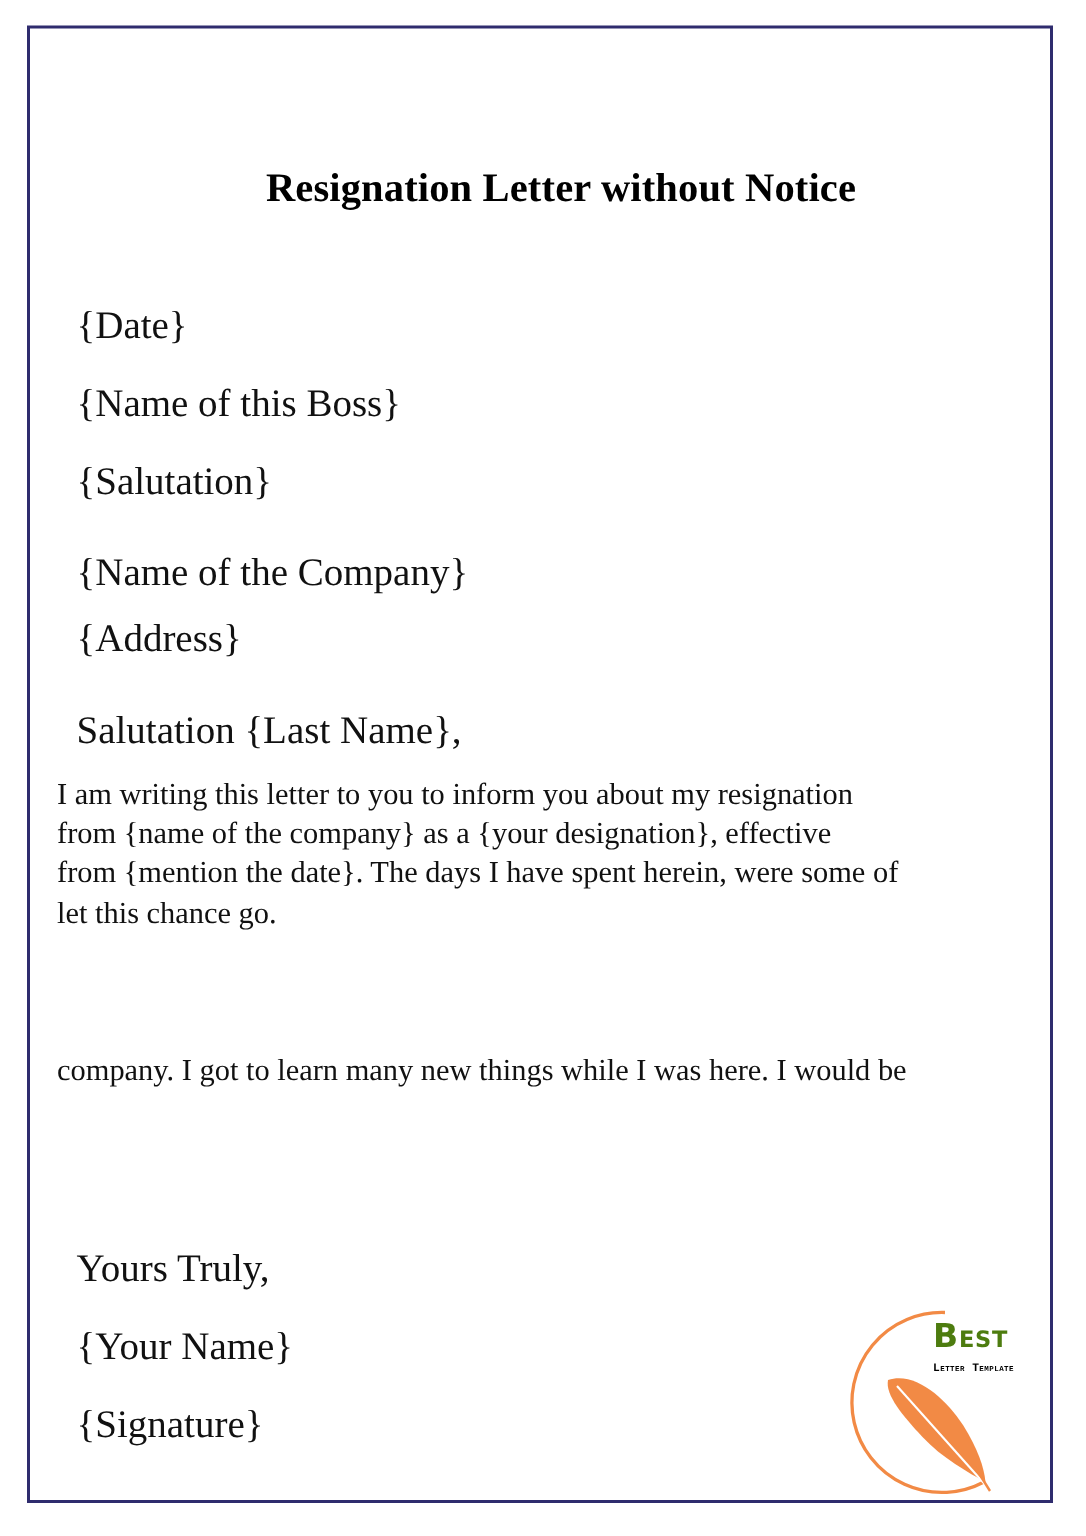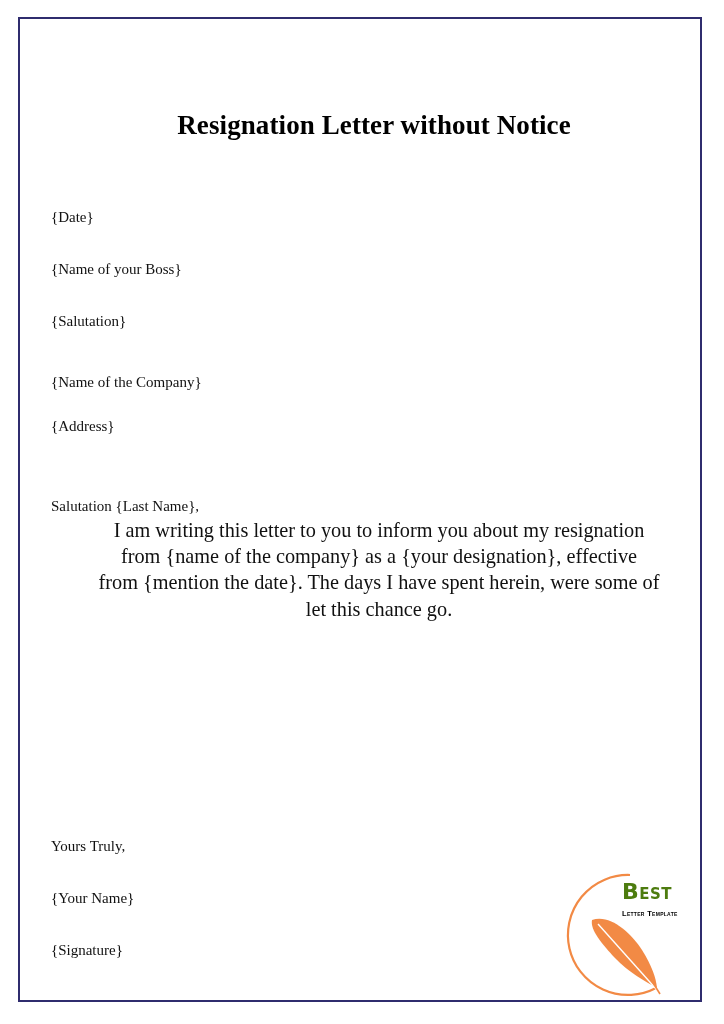--- a/index.html
+++ b/index.html
@@ -8,60 +8,61 @@
     position: absolute; left: 18px; top: 17px; width: 684px; height: 985px;
     border: 2.5px solid #2f2c6e; box-sizing: border-box; background: #fff;
   }
   .title {
     position: absolute; left: 12px; width: 724px; top: 110px; text-align: center;
     font-family: "Liberation Serif", serif; font-weight: bold; font-size: 27px;
     color: #000; letter-spacing: 0.1px;
   }
   .line {
     position: absolute; left: 51px;
-    font-family: "Liberation Serif", serif; font-size: 15px; color: #111;
+    font-family: "Liberation Serif", serif; font-size: 26px; color: #111;
     white-space: nowrap; line-height: 26px;
   }
-  .para { position: absolute; left: 59px; width: 640px;
-    font-family: "Liberation Serif", serif; font-size: 20.3px; color: #111; line-height: 26.2px; text-align: center; }
+  .para { position: absolute; left: 38px; width: 640px;
+    font-family: "Liberation Serif", serif; font-size: 20.3px; color: #111; line-height: 26.2px; }
   .para span { display: block; white-space: nowrap; }
   .logo { position: absolute; left: 560px; top: 870px; width: 150px; height: 130px; }
   .logo-best {
     position: absolute; left: 622px; top: 881px;
     font-family: "DejaVu Sans", sans-serif; font-weight: bold; font-size: 22px; color: #4d7c0f;
     font-variant: small-caps; letter-spacing: 0.5px; line-height: 22px;
   }
   .logo-sub {
     position: absolute; left: 622px; top: 909px;
-    font-family: Liberation Sans, sans-serif; font-weight: bold; font-size: 7.5px; color: #000;
+    font-family: Liberation Mono, monospace; font-weight: bold; font-size: 7.5px; color: #000;
     font-variant: small-caps; letter-spacing: 0.3px; white-space: nowrap;
   }
 </style>
 </head>
 <body>
 
 <div class="frame"></div>
 
 <div class="title">Resignation Letter without Notice</div>
 
 <div class="line" style="top:204px">{Date}</div>
-<div class="line" style="top:256px">{Name of your Boss}</div>
+<div class="line" style="top:256px">{Name of this Boss}</div>
 <div class="line" style="top:308px">{Salutation}</div>
 <div class="line" style="top:369px">{Name of the Company}</div>
 <div class="line" style="top:413px">{Address}</div>
-<div class="line" style="top:493px">Salutation {Last Name},</div>
+<div class="line" style="top:474px">Salutation {Last Name},</div>
 
 <div class="para" style="top:517px">
   <span>I am writing this letter to you to inform you about my resignation</span>
   <span>from {name of the company} as a {your designation}, effective</span>
   <span>from {mention the date}. The days I have spent herein, were some of</span>
   <span>let this chance go.</span>
 </div>
 
 <div class="para" style="top:701px">
+  <span>company. I got to learn many new things while I was here. I would be</span>
 </div>
 
 <div class="line" style="top:833px">Yours Truly,</div>
 <div class="line" style="top:885px">{Your Name}</div>
 <div class="line" style="top:937px">{Signature}</div>
 
 <svg class="logo" viewBox="0 0 150 130" xmlns="http://www.w3.org/2000/svg">
   <path d="M 70 5 A 60 60 0 1 0 96 118" fill="none" stroke="#f28a45" stroke-width="2.2"></path>
   <path d="M 32 50 C 50 44, 70 62, 82 80 C 92 96, 96 108, 97 118 C 86 112, 68 102, 55 88 C 42 74, 30 60, 32 50 Z" fill="#f28a45"></path>
   <path d="M 38 54 L 97 120" stroke="#ffffff" stroke-width="1.4"></path>

